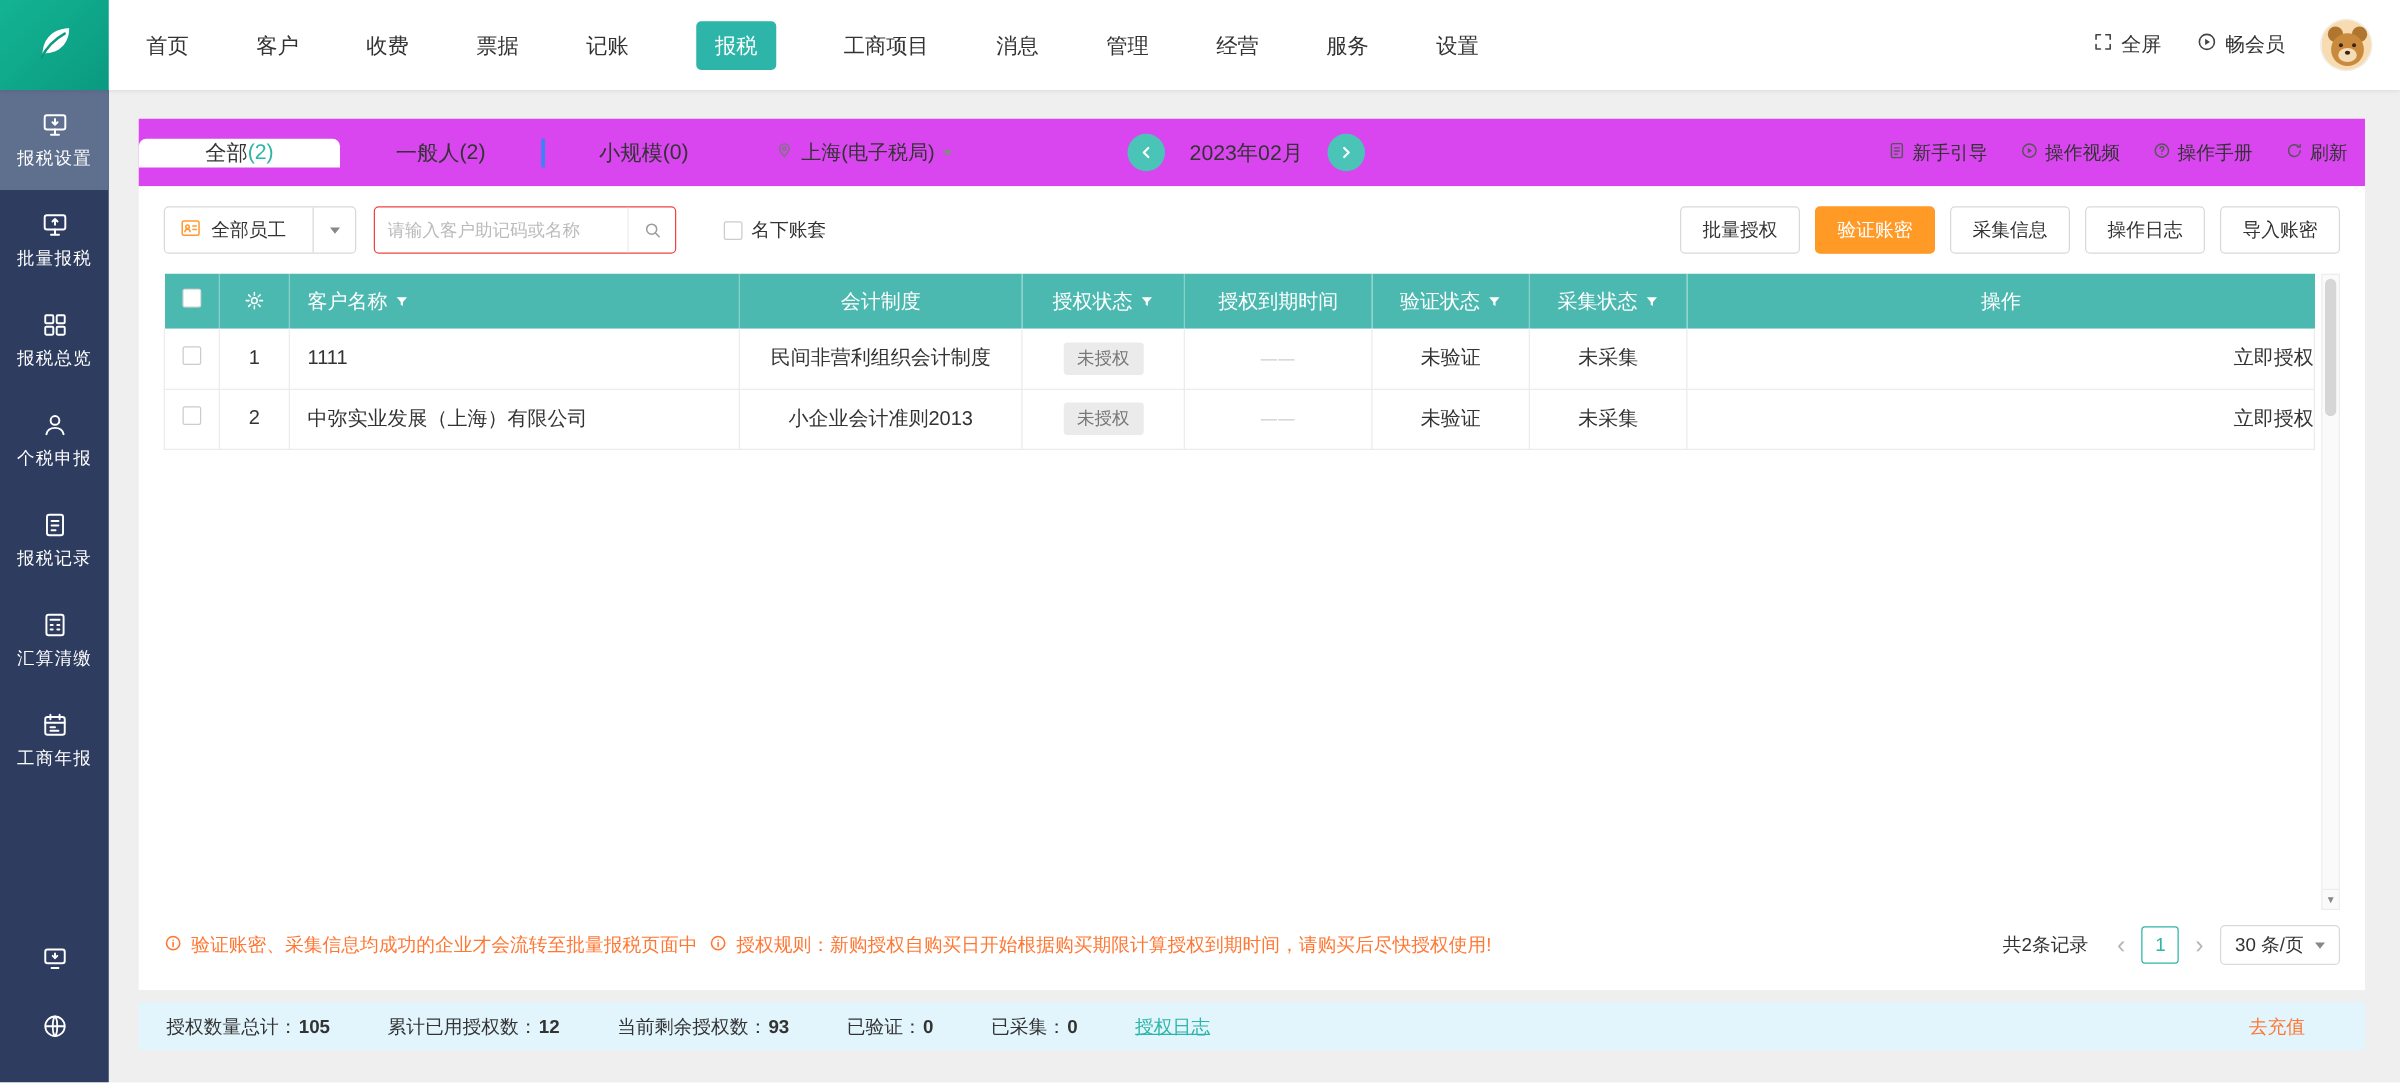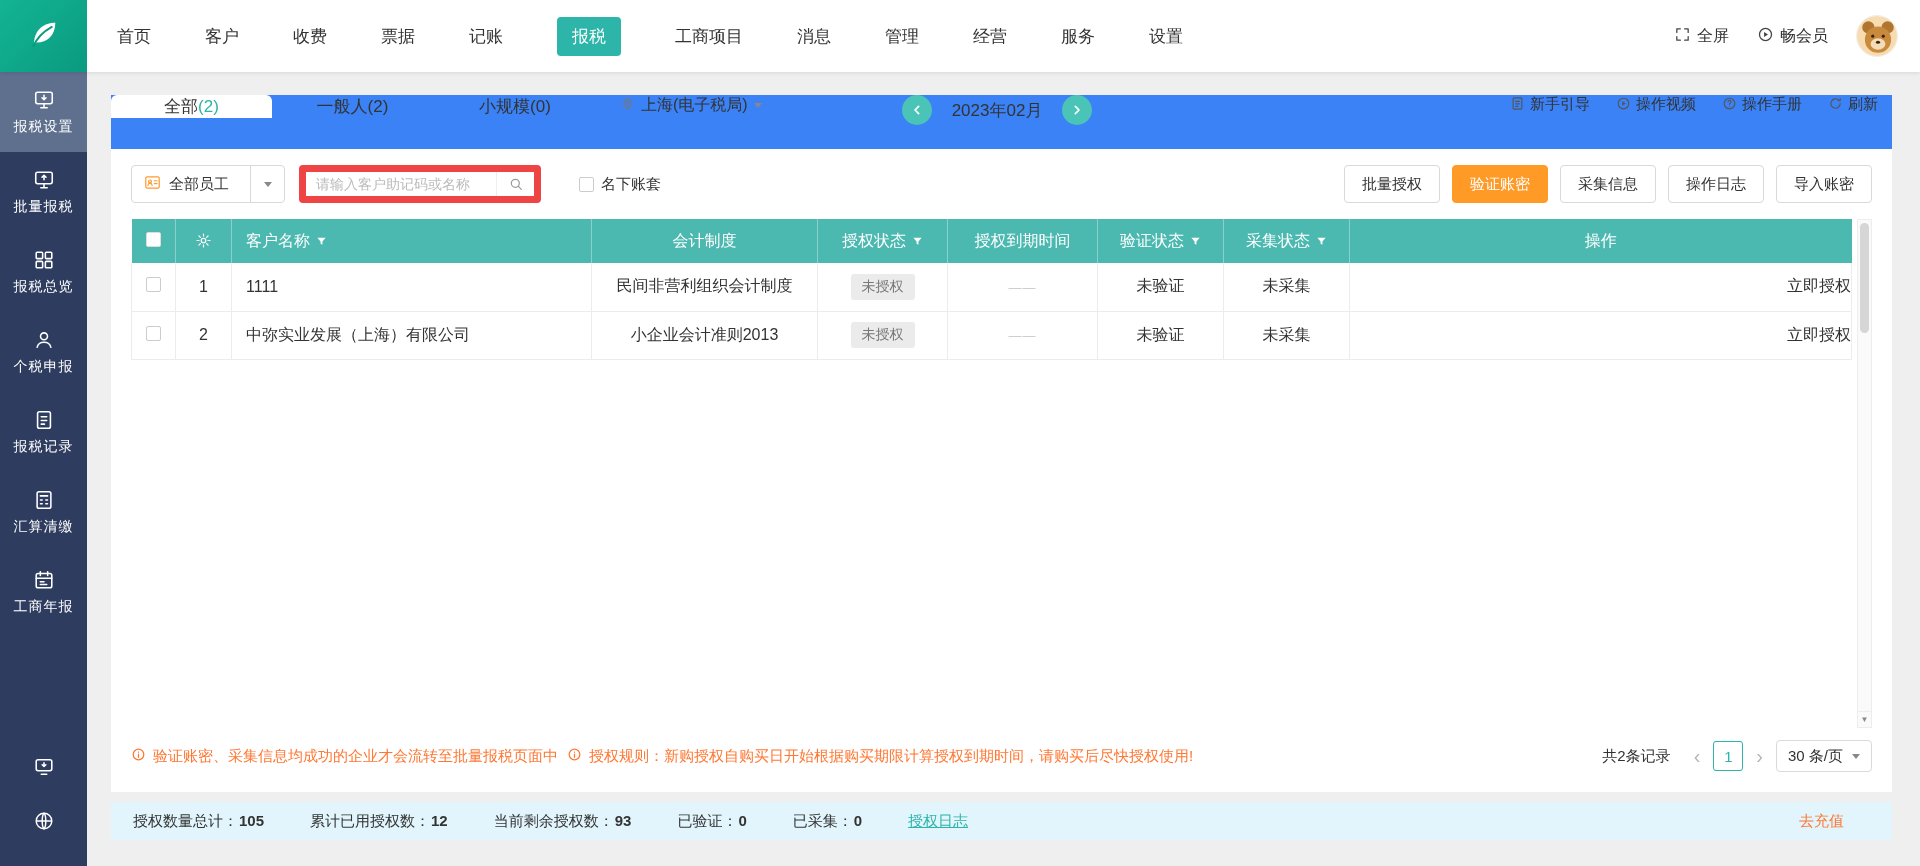--- a/index.html
+++ b/index.html
@@ -31,21 +31,21 @@
   .side-item.active{background:#5f6f8e}
   .side-ic svg{width:22px;height:22px;display:block}
   .side-label{font-size:14px;letter-spacing:1px}
   .side-bottom{margin-top:auto;display:flex;flex-direction:column;align-items:center;gap:16px;padding-bottom:24px;color:#fff}
   .side-mini{width:38px;height:38px;display:flex;align-items:center;justify-content:center;cursor:pointer}
   .side-mini svg{width:22px;height:22px}
 
   
   .main{display:flex;flex-direction:column;padding:23px 28px 26px 24px;min-height:0}
 
-  .tabstrip{height:54px;background:#3b82f6;display:flex;align-items:flex-start;flex:none}
+  .tabstrip{height:54px;background:#d946ef;display:flex;align-items:center;flex:none}
   .tabs{display:flex}
   .tab{width:161px;display:flex;align-items:center;justify-content:center;font-size:17px;cursor:pointer;color:#333}
   .tab:not(.active)+.tab:not(.active){border-left:3px solid #3b82f6}
   .tab.active{background:#fff;border-radius:6px 6px 0 0}
   .tab.active .cnt{color:var(--accent-teal)}
   .region{display:flex;align-items:center;gap:6px;margin-left:26px;font-size:16px;cursor:pointer}
   .region svg{width:15px;height:15px;color:#777}
   .monthpager{display:flex;align-items:center;gap:20px;margin-left:140px}
   .pager-btn{width:30px;height:30px;border-radius:50%;border:none;background:#49c4b6;display:flex;align-items:center;justify-content:center;cursor:pointer;flex:none}
   .pager-btn svg{width:16px;height:16px}
@@ -55,21 +55,21 @@
   .hlink svg{width:15px;height:15px;color:#555}
 
   .panel{background:#fff;flex:1;display:flex;flex-direction:column;min-height:0}
 
   .filter-row{display:flex;align-items:center;padding:16px 20px 14px;gap:14px;flex:none}
   .combo{height:38px;border:1px solid #d9d9d9;border-radius:4px;display:flex;align-items:center;background:#fff;cursor:pointer;font-size:15px}
   .combo .seg{padding:0 14px 0 12px;display:flex;align-items:center;gap:8px;height:100%;min-width:118px}
   .combo .seg svg{width:17px;height:17px;color:#ff9a2e}
   .combo .dd{border-left:1px solid #d9d9d9;width:34px;height:100%;display:flex;align-items:center;justify-content:center}
   .caret{width:0;height:0;border-left:4px solid transparent;border-right:4px solid transparent;border-top:5px solid #888;display:inline-block}
-  .searchbox{height:38px;width:242px;border:7px solid #ef4444;border-radius:4px;display:flex;align-items:center;overflow:hidden;background:#fff}
+  .searchbox{height:38px;width:242px;border:1px solid #ef4444;border-radius:4px;display:flex;align-items:center;overflow:hidden;background:#fff}
   .searchbox input{border:none;outline:none;flex:1;padding:0 10px;font-size:14px;font-family:inherit;color:#333;min-width:0}
   .searchbox input::placeholder{color:#bbb}
   .search-btn{width:38px;height:100%;display:flex;align-items:center;justify-content:center;border-left:1px solid #eee;cursor:pointer}
   .search-btn svg{width:16px;height:16px;color:#999}
   .chk{display:flex;align-items:center;gap:7px;margin-left:24px;font-size:15px;cursor:pointer}
   .chk .box{width:15px;height:15px;border:1px solid #ccc;border-radius:2px;background:#fff;flex:none}
   .btns{margin-left:auto;display:flex;gap:12px}
   .btns button{height:38px;padding:0 17px;border:1px solid #d9d9d9;background:#fff;border-radius:4px;font-size:15px;color:#333;cursor:pointer;font-family:inherit;white-space:nowrap}
   .btns button.orange{background:var(--accent-orange);border-color:var(--accent-orange);color:#fff}
 

